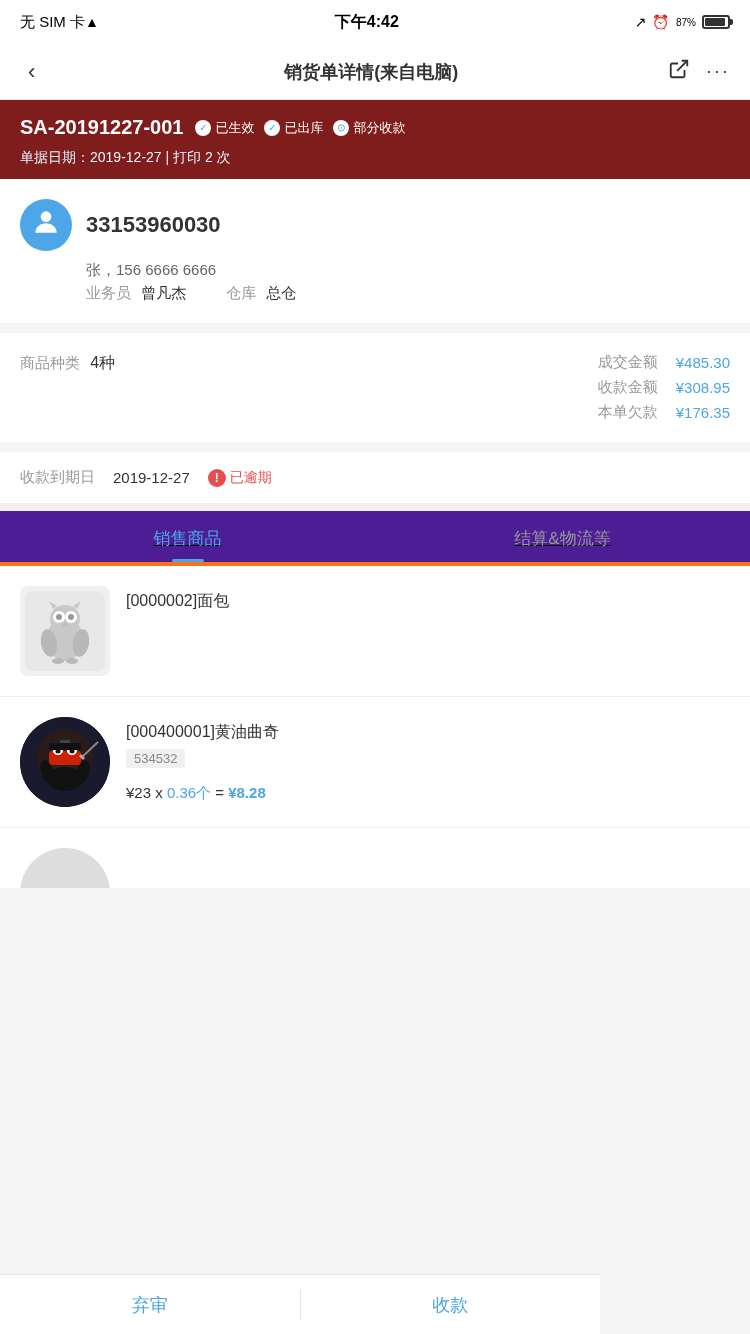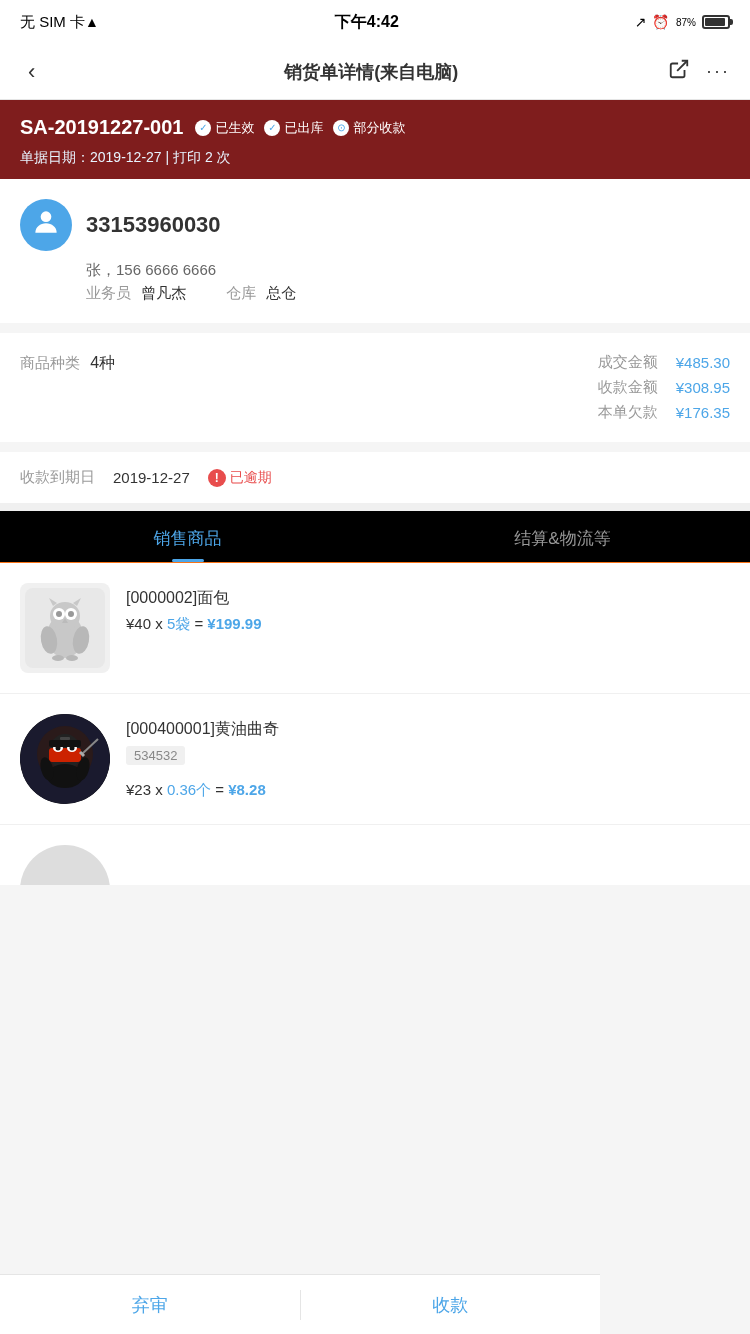--- a/index.html
+++ b/index.html
@@ -235,23 +235,24 @@
       color: #fff;
       display: inline-flex;
       align-items: center;
       justify-content: center;
       font-size: 12px;
       font-weight: 700;
     }
 
     
     .tabs {
-      background: #000000;
-      display: flex;
-      border-bottom: 1px solid #f97316;
+      background: #4c1d95;
+      display: flex;
+      border-bottom: 4px solid #f97316;
+      text-decoration: underline;
     }
     .tab {
       flex: 1;
       text-align: center;
       padding: 16px 0 12px;
       font-size: 17px;
       color: #999;
       cursor: pointer;
       position: relative;
     }
@@ -505,27 +506,20 @@
 
         <polygon points="28,18 24,10 32,15" fill="#c8c8c8"></polygon>
         <polygon points="52,18 56,10 48,15" fill="#c8c8c8"></polygon>
 
         <ellipse cx="33" cy="70" rx="6" ry="3" fill="#b8b8b8"></ellipse>
         <ellipse cx="47" cy="70" rx="6" ry="3" fill="#b8b8b8"></ellipse>
       </svg>
     </div>
     <div class="product-info">
       <div class="product-name">[0000002]面包</div>
-      <div class="product-price">
-        <span>¥40</span>
-        <span> x </span>
-        <span class="price-qty">5袋</span>
-        <span> = </span>
-        <span class="price-total">¥199.99</span>
-      </div>
     </div>
   </div>
 
   <div class="product-item">
     <div class="product-image" style="border-radius:50%;background:#111;overflow:hidden;">
 
       <svg width="90" height="90" viewBox="0 0 90 90" xmlns="http://www.w3.org/2000/svg">
         <circle cx="45" cy="45" r="45" fill="#1a1a2e"></circle>
 
         <circle cx="45" cy="40" r="28" fill="#2a1a1a"></circle>

